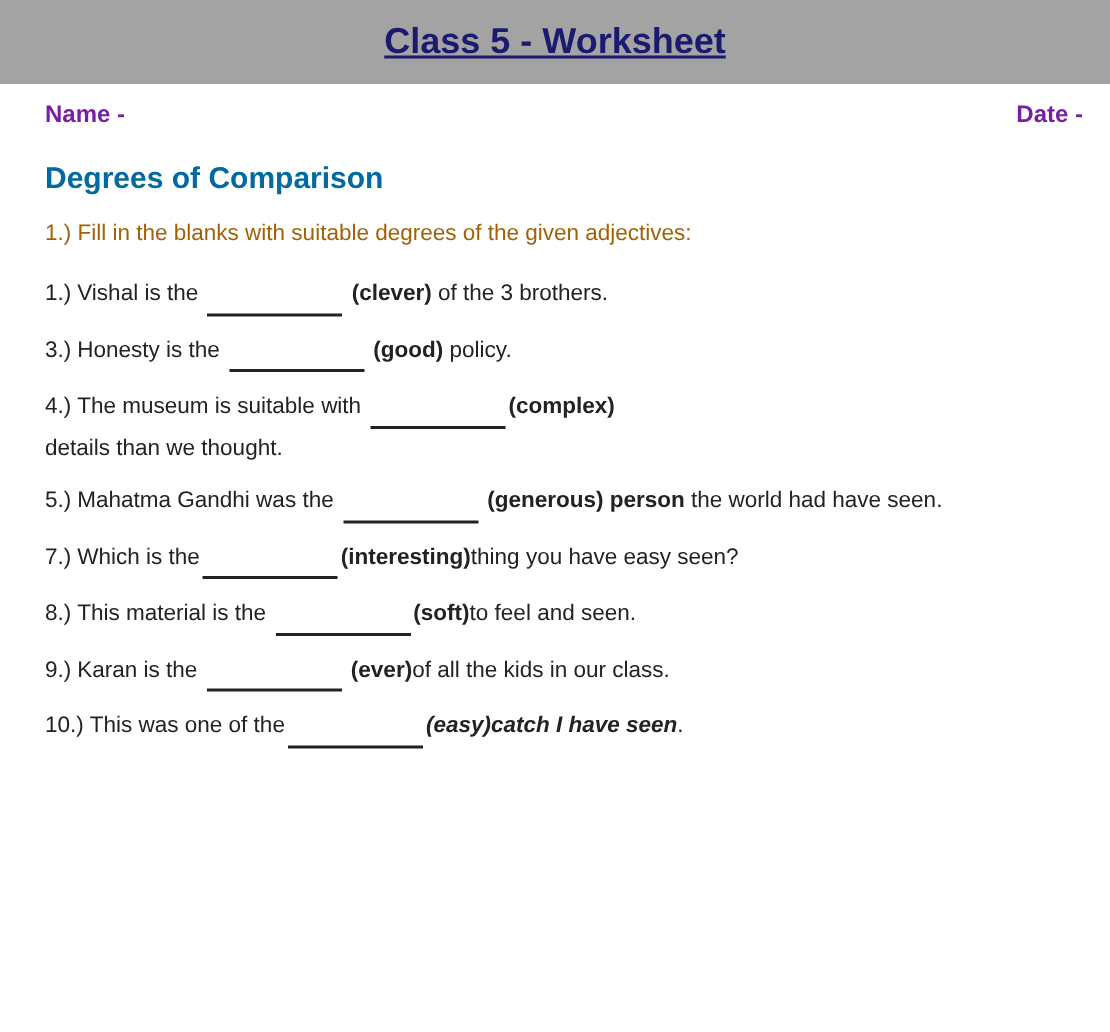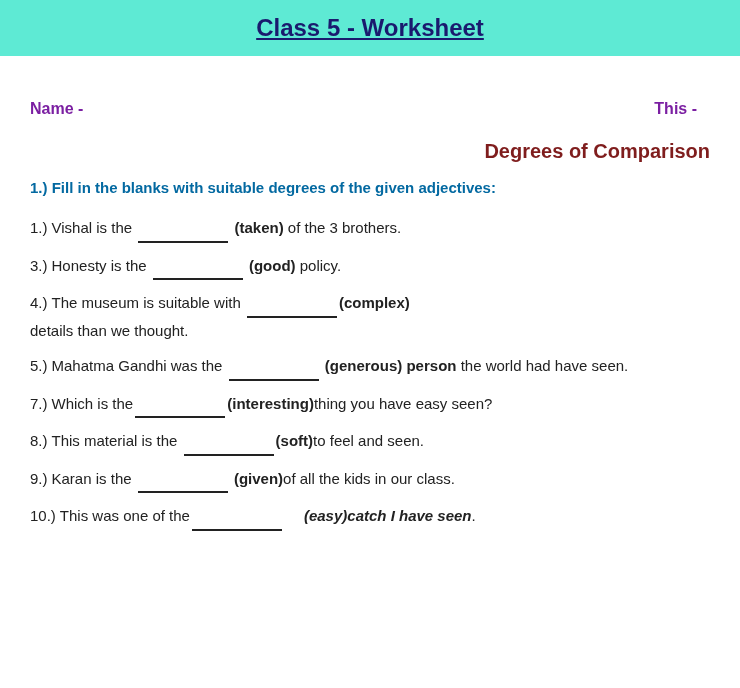--- a/index.html
+++ b/index.html
@@ -9,52 +9,50 @@
     }
     body {
       width: 740px;
       min-height: 688px;
       background: #ffffff;
       font-family: Arial, sans-serif;
       font-size: 15px;
       color: #222;
     }
     .header-bar {
-      background: #5eead4;
+      background: #a3a3a3;
       text-align: center;
       padding: 14px 10px;
     }
     .header-title {
       font-size: 24px;
       font-weight: bold;
       color: #1a1a6e;
       text-decoration: underline;
     }
     .name-date-row {
       display: flex;
       justify-content: space-between;
-      padding: 12px 43px 4px 30px;
-      margin-top: 32px;
+      padding: 12px 18px 4px 30px;
     }
     .name-label, .date-label {
       font-size: 16px;
       font-weight: bold;
       color: #7b1fa2;
     }
     .section-title {
-      color: #7f1d1d;
+      color: #0369a1;
       font-size: 20px;
       font-weight: bold;
       padding: 18px 30px 10px 30px;
-      text-align: right;
     }
     .instruction {
-      color: #0369a1;
+      color: #a16207;
       font-size: 15px;
-      font-weight: bold;
+      font-weight: normal;
       padding: 6px 22px 10px 30px;
     }
     .questions-area {
       padding: 4px 30px 20px 30px;
     }
     .q-row {
       padding: 5px 0 5px 0;
       line-height: 1.7;
       font-size: 15px;
       color: #222;
@@ -64,44 +62,43 @@
       border-bottom: 2px solid #222;
       min-width: 90px;
       margin: 0 2px;
     }
     .keyword {
       font-weight: bold;
     }
     .bold-italic {
       font-weight: bold;
       font-style: italic;
-      margin-left: 20px;
     }
   </style>
 </head>
 <body>
 
 <div class="header-bar">
   <span class="header-title">Class 5 - Worksheet</span>
 </div>
 
 <div class="name-date-row">
   <span class="name-label">Name -</span>
-  <span class="date-label">This -</span>
+  <span class="date-label">Date -</span>
 </div>
 
 <div class="section-title">Degrees of Comparison</div>
 
 <div class="instruction">
   <span>1.)</span>
   <span>Fill in the blanks with suitable degrees of the given adjectives:</span>
 </div>
 
 <div class="questions-area" id="questions-container">
-<div class="q-row"><span style="margin-right:4px;">1.)</span><span>Vishal is the </span><span class="blank">&nbsp;&nbsp;&nbsp;&nbsp;&nbsp;&nbsp;&nbsp;&nbsp;&nbsp;&nbsp;&nbsp;&nbsp;</span><span class="keyword"> (taken)</span><span> of the 3 brothers.</span></div>
+<div class="q-row"><span style="margin-right:4px;">1.)</span><span>Vishal is the </span><span class="blank">&nbsp;&nbsp;&nbsp;&nbsp;&nbsp;&nbsp;&nbsp;&nbsp;&nbsp;&nbsp;&nbsp;&nbsp;</span><span class="keyword"> (clever)</span><span> of the 3 brothers.</span></div>
     <div class="q-row"><span style="margin-right:4px;">3.)</span><span>Honesty is the </span><span class="blank">&nbsp;&nbsp;&nbsp;&nbsp;&nbsp;&nbsp;&nbsp;&nbsp;&nbsp;&nbsp;&nbsp;&nbsp;</span><span class="keyword"> (good)</span><span> policy.</span></div>
     <div class="q-row"><span style="margin-right:4px;">4.)</span><span>The museum is suitable with </span><span class="blank">&nbsp;&nbsp;&nbsp;&nbsp;&nbsp;&nbsp;&nbsp;&nbsp;&nbsp;&nbsp;&nbsp;&nbsp;</span><span class="keyword">(complex)</span><span></span><br><span>details than we thought.</span></div>
     <div class="q-row"><span style="margin-right:4px;">5.)</span><span>Mahatma Gandhi was the </span><span class="blank">&nbsp;&nbsp;&nbsp;&nbsp;&nbsp;&nbsp;&nbsp;&nbsp;&nbsp;&nbsp;&nbsp;&nbsp;</span><span class="keyword"> (generous) person</span><span> the world had have seen.</span></div>
     <div class="q-row"><span style="margin-right:4px;">7.)</span><span>Which is the</span><span class="blank">&nbsp;&nbsp;&nbsp;&nbsp;&nbsp;&nbsp;&nbsp;&nbsp;&nbsp;&nbsp;&nbsp;&nbsp;</span><span class="keyword">(interesting)</span><span>thing you have easy seen?</span></div>
     <div class="q-row"><span style="margin-right:4px;">8.)</span><span>This material is the </span><span class="blank">&nbsp;&nbsp;&nbsp;&nbsp;&nbsp;&nbsp;&nbsp;&nbsp;&nbsp;&nbsp;&nbsp;&nbsp;</span><span class="keyword">(soft)</span><span>to feel and seen.</span></div>
-    <div class="q-row"><span style="margin-right:4px;">9.)</span><span>Karan is the </span><span class="blank">&nbsp;&nbsp;&nbsp;&nbsp;&nbsp;&nbsp;&nbsp;&nbsp;&nbsp;&nbsp;&nbsp;&nbsp;</span><span class="keyword"> (given)</span><span>of all the kids in our class.</span></div>
+    <div class="q-row"><span style="margin-right:4px;">9.)</span><span>Karan is the </span><span class="blank">&nbsp;&nbsp;&nbsp;&nbsp;&nbsp;&nbsp;&nbsp;&nbsp;&nbsp;&nbsp;&nbsp;&nbsp;</span><span class="keyword"> (ever)</span><span>of all the kids in our class.</span></div>
     <div class="q-row"><span style="margin-right:4px;">10.)</span><span>This was one of the</span><span class="blank">&nbsp;&nbsp;&nbsp;&nbsp;&nbsp;&nbsp;&nbsp;&nbsp;&nbsp;&nbsp;&nbsp;&nbsp;</span><span class="bold-italic">(easy)catch I have seen</span><span>.</span></div>
   </div>
 
 </body></html>

